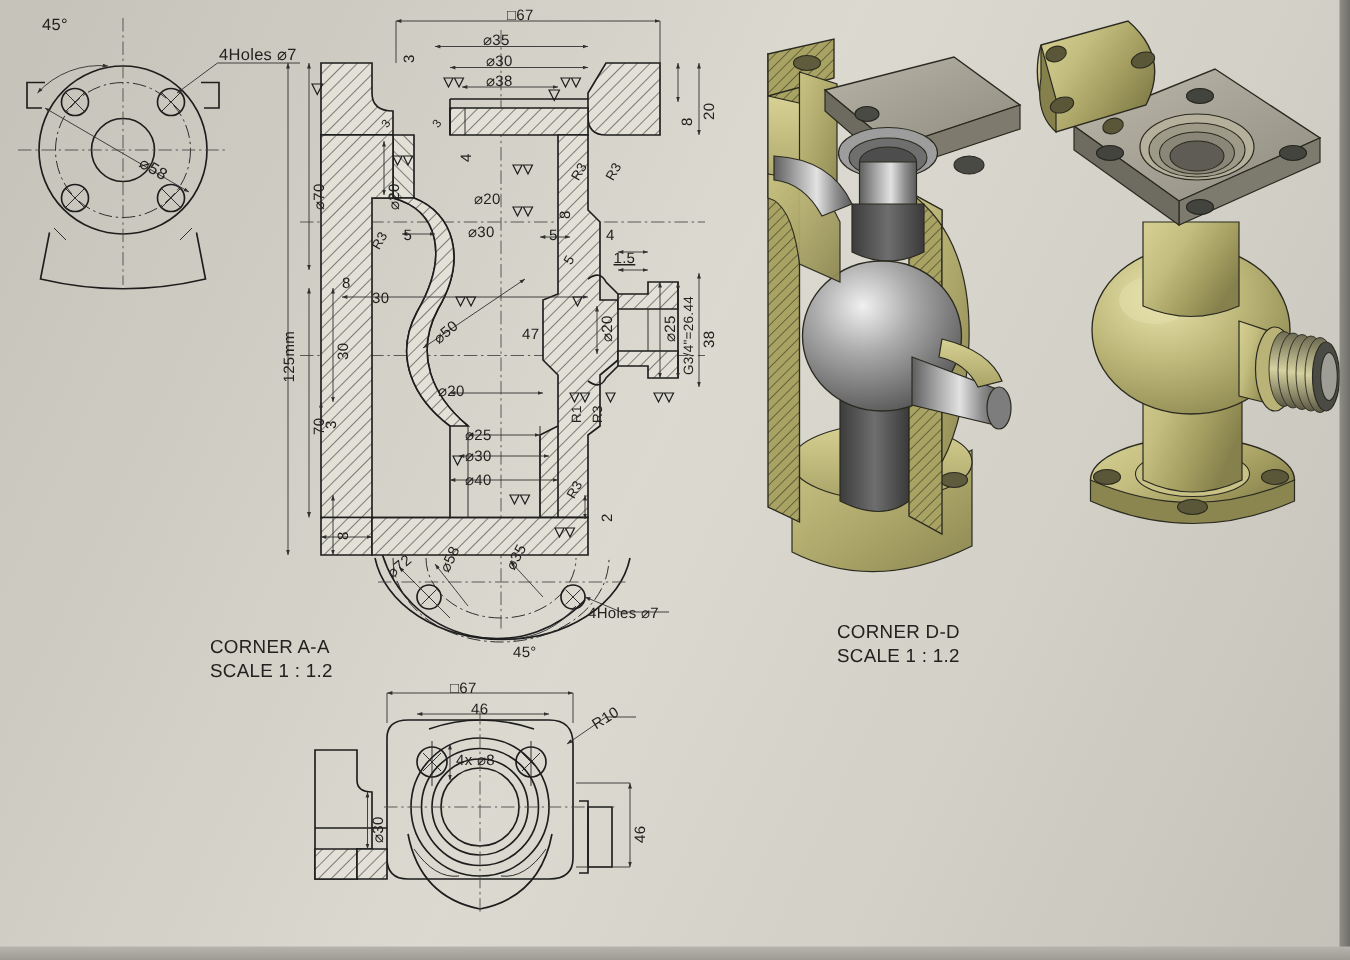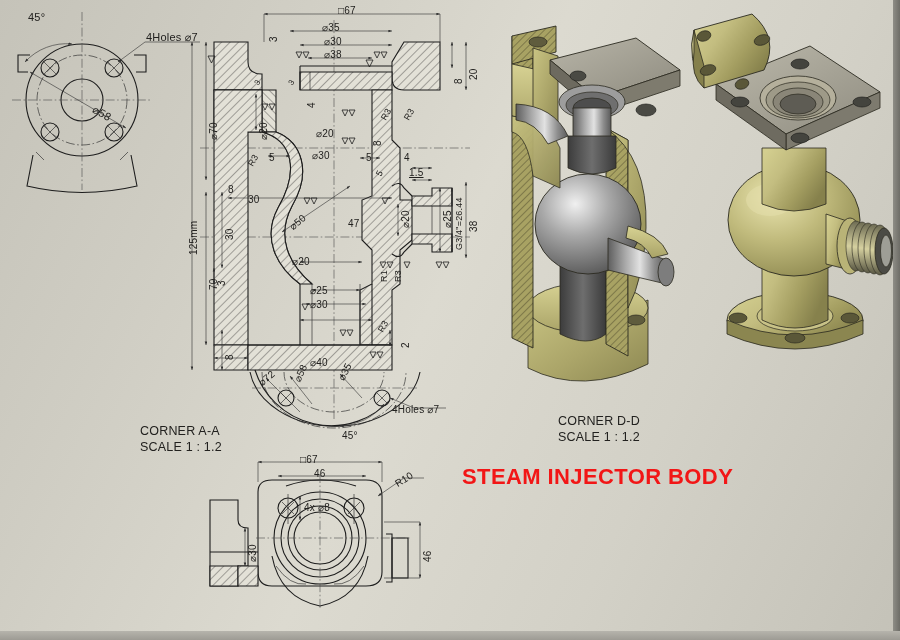--- a/index.html
+++ b/index.html
@@ -314,42 +314,41 @@
   <div class="vlabel" style="left:348px;top:216px;font-size:10px;">47</div>
   <div class="vlabel" style="left:398px;top:228px;font-size:10px;transform:rotate(-90deg);transform-origin:0 0;">⌀20</div>
   <div class="vlabel" style="left:440px;top:228px;font-size:10px;transform:rotate(-90deg);transform-origin:0 0;">⌀25</div>
   <div class="vlabel" style="left:452px;top:250px;font-size:9px;transform:rotate(-90deg);transform-origin:0 0;">G3/4"=26.44</div>
   <div class="vlabel" style="left:466px;top:232px;font-size:10px;transform:rotate(-90deg);transform-origin:0 0;">38</div>
   <div class="vlabel" style="left:377px;top:282px;font-size:9px;transform:rotate(-90deg);transform-origin:0 0;">R1</div>
   <div class="vlabel" style="left:391px;top:282px;font-size:9px;transform:rotate(-90deg);transform-origin:0 0;">R3</div>
   <div class="vlabel" style="left:292px;top:254px;font-size:10px;">⌀20</div>
   <div class="vlabel" style="left:310px;top:283px;font-size:10px;">⌀25</div>
   <div class="vlabel" style="left:310px;top:297px;font-size:10px;">⌀30</div>
-  <div class="vlabel" style="left:310px;top:313px;font-size:10px;margin-top:42px;">⌀40</div>
+  <div class="vlabel" style="left:310px;top:313px;font-size:10px;">⌀40</div>
   <div class="vlabel" style="left:374px;top:328px;font-size:9px;transform:rotate(-60deg);transform-origin:0 0;">R3</div>
   <div class="vlabel" style="left:398px;top:348px;font-size:10px;transform:rotate(-90deg);transform-origin:0 0;">2</div>
   <div class="vlabel" style="left:255px;top:378px;font-size:10px;transform:rotate(-40deg);transform-origin:0 0;">⌀72</div>
   <div class="vlabel" style="left:290px;top:378px;font-size:10px;transform:rotate(-65deg);transform-origin:0 0;">⌀58</div>
   <div class="vlabel" style="left:334px;top:376px;font-size:10px;transform:rotate(-62deg);transform-origin:0 0;">⌀35</div>
   <div class="vlabel" style="left:392px;top:402px;font-size:10px;"><span>4Holes</span> <span>⌀7</span></div>
   <div class="vlabel" style="left:342px;top:428px;font-size:10px;">45°</div>
 
   <div class="vlabel" style="left:140px;top:424px;">CORNER A-A</div>
   <div class="vlabel" style="left:140px;top:440px;">SCALE 1 : 1.2</div>
   <div class="vlabel" style="left:558px;top:414px;">CORNER D-D</div>
   <div class="vlabel" style="left:558px;top:430px;">SCALE 1 : 1.2</div>
 
   <div class="vlabel" style="left:300px;top:452px;font-size:10px;">□67</div>
   <div class="vlabel" style="left:314px;top:466px;font-size:10px;">46</div>
   <div class="vlabel" style="left:304px;top:500px;font-size:10px;"><span>4x</span> <span>⌀8</span></div>
   <div class="vlabel" style="left:392px;top:478px;font-size:10px;transform:rotate(-32deg);transform-origin:0 0;">R10</div>
   <div class="vlabel" style="left:245px;top:562px;font-size:10px;transform:rotate(-90deg);transform-origin:0 0;">⌀30</div>
   <div class="vlabel" style="left:420px;top:562px;font-size:10px;transform:rotate(-90deg);transform-origin:0 0;">46</div>
 
-  <div id="title">STEAM INJECTOR BODY</div>
 
   <svg class="render" style="left:488px;top:8px;" width="210" height="400">
     <defs>
       <linearGradient id="olive" x1="0" y1="0" x2="1" y2="1">
         <stop offset="0%" stop-color="#c9c483"></stop>
           <stop offset="55%" stop-color="#aba569"></stop>
           <stop offset="100%" stop-color="#8d8852"></stop>
       </linearGradient>
       <linearGradient id="oliveL" x1="0" y1="0" x2="0" y2="1">
         <stop offset="0%" stop-color="#d7d293"></stop>

